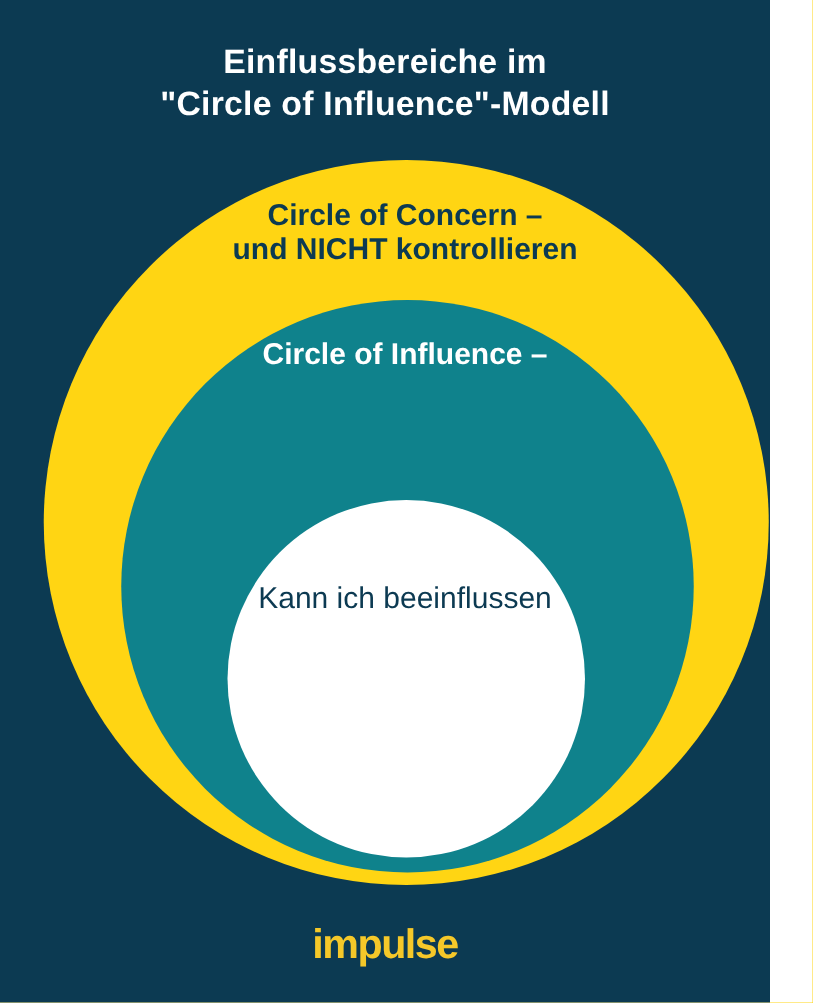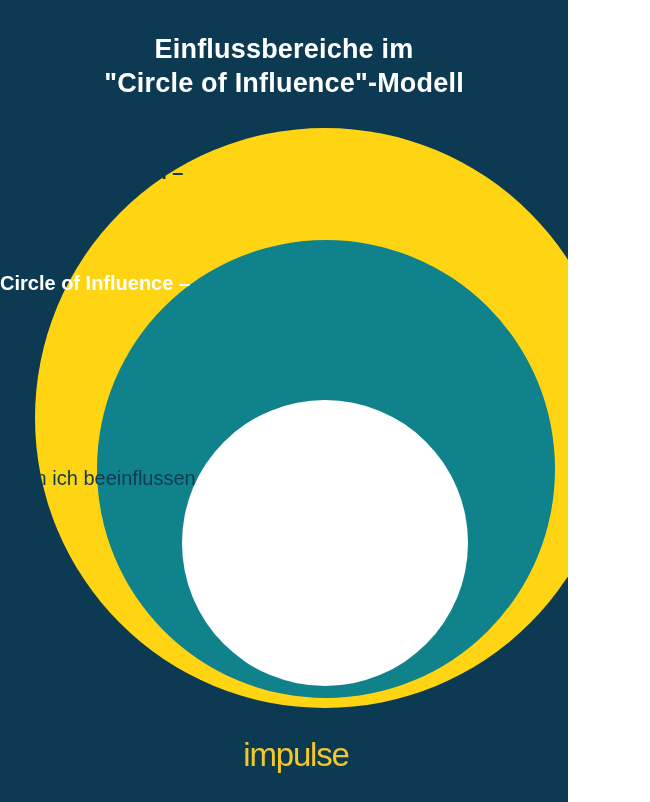--- a/index.html
+++ b/index.html
@@ -10,21 +10,21 @@
     --navy_text: #0C3A52;
     --logo_yellow: #F5C829;
   }
   * { margin: 0; padding: 0; box-sizing: border-box; }
   html, body {
     width: 650px;
     font-family: "Liberation Sans", "DejaVu Sans", sans-serif;
   }
   .canvas {
     position: relative;
-    width: 568px;
+    width: 616px;
     height: 802px;
     background: var(--background);
     overflow: hidden;
   }
   .title {
     position: absolute;
     top: 32px;
     left: 0;
     width: 100%;
     text-align: center;
@@ -55,23 +55,24 @@
   }
   .circle-control {
     left: 182px;
     top: 400px;
     width: 286px;
     height: 286px;
     background: var(--white);
   }
   .circle-label {
     position: absolute;
-    left: 0;
+    left: 16px;
     width: 100%;
-    font-size: 20px;
+    text-align: center;
+    font-size: 24px;
     line-height: 27px;
   }
   .circle-label .heading { display: block; font-weight: 700; }
   .circle-label .line { display: block; }
   .label-concern {
     top: 159px;
     color: var(--navy_text);
   }
   .label-concern .line { font-weight: 600; }
   .label-influence {
@@ -80,45 +81,46 @@
   }
   .label-influence .line { font-weight: 700; }
   .label-control {
     top: 465px;
     color: var(--navy_text);
   }
   .label-control .line { font-weight: 400; }
   .logo {
     position: absolute;
     top: 736px;
-    left: 12px;
+    left: 0;
     width: 100%;
     text-align: center;
     color: var(--logo_yellow);
     font-size: 33px;
-    font-weight: 400;
+    font-weight: 700;
     letter-spacing: -1.2px;
   }
 </style>
 </head>
 <body>
 
 <div class="canvas">
 
   <div class="title">
     <span>Einflussbereiche im</span>
     <span>"Circle of Influence"-Modell</span>
   </div>
 
   <div class="circle circle-concern"></div>
   <div class="circle circle-influence"></div>
   <div class="circle circle-control"></div>
 
   <div class="circle-label label-concern">
     <span class="heading">Circle of Concern –</span>
+    <span class="line">und NICHT kontrollieren</span>
   </div>
 
   <div class="circle-label label-influence">
     <span class="heading">Circle of Influence –</span>
   </div>
 
   <div class="circle-label label-control">
     <span class="line">Kann ich beeinflussen</span>
   </div>
 

